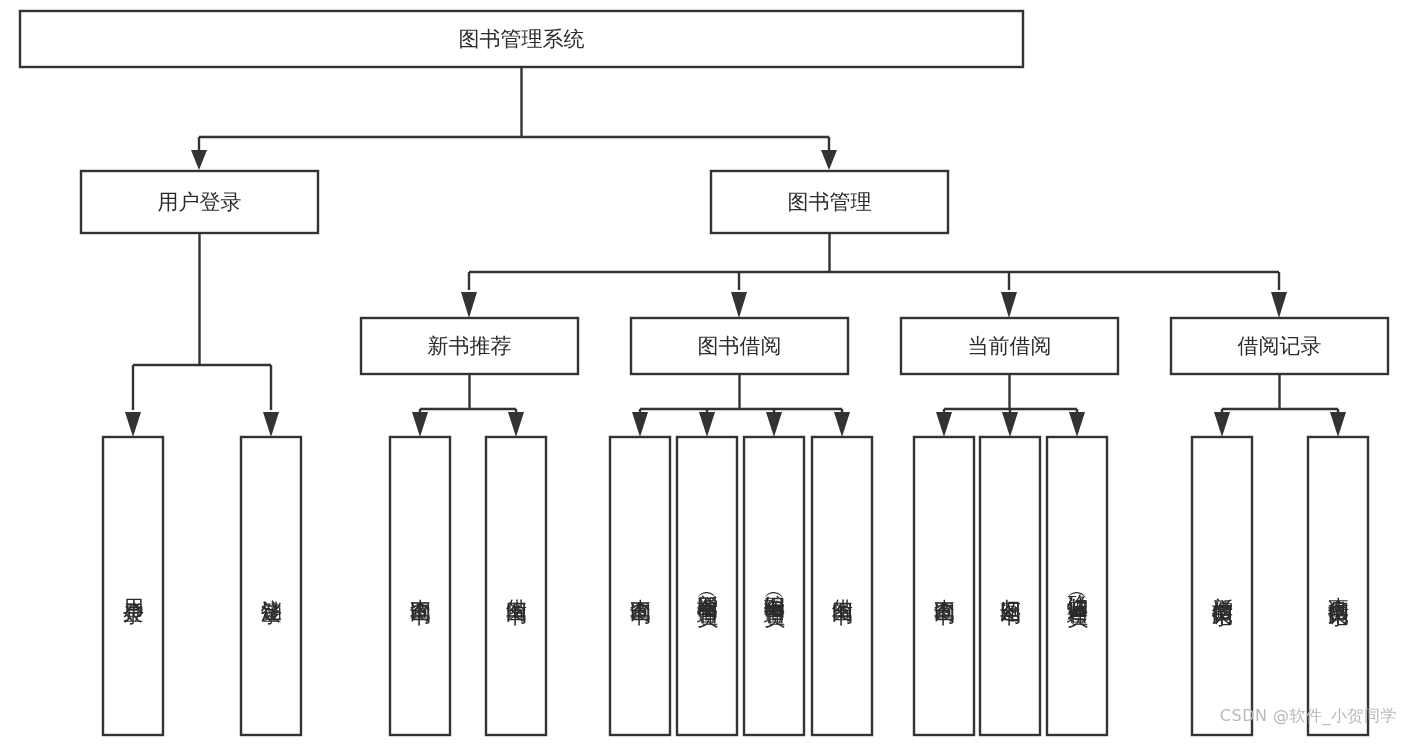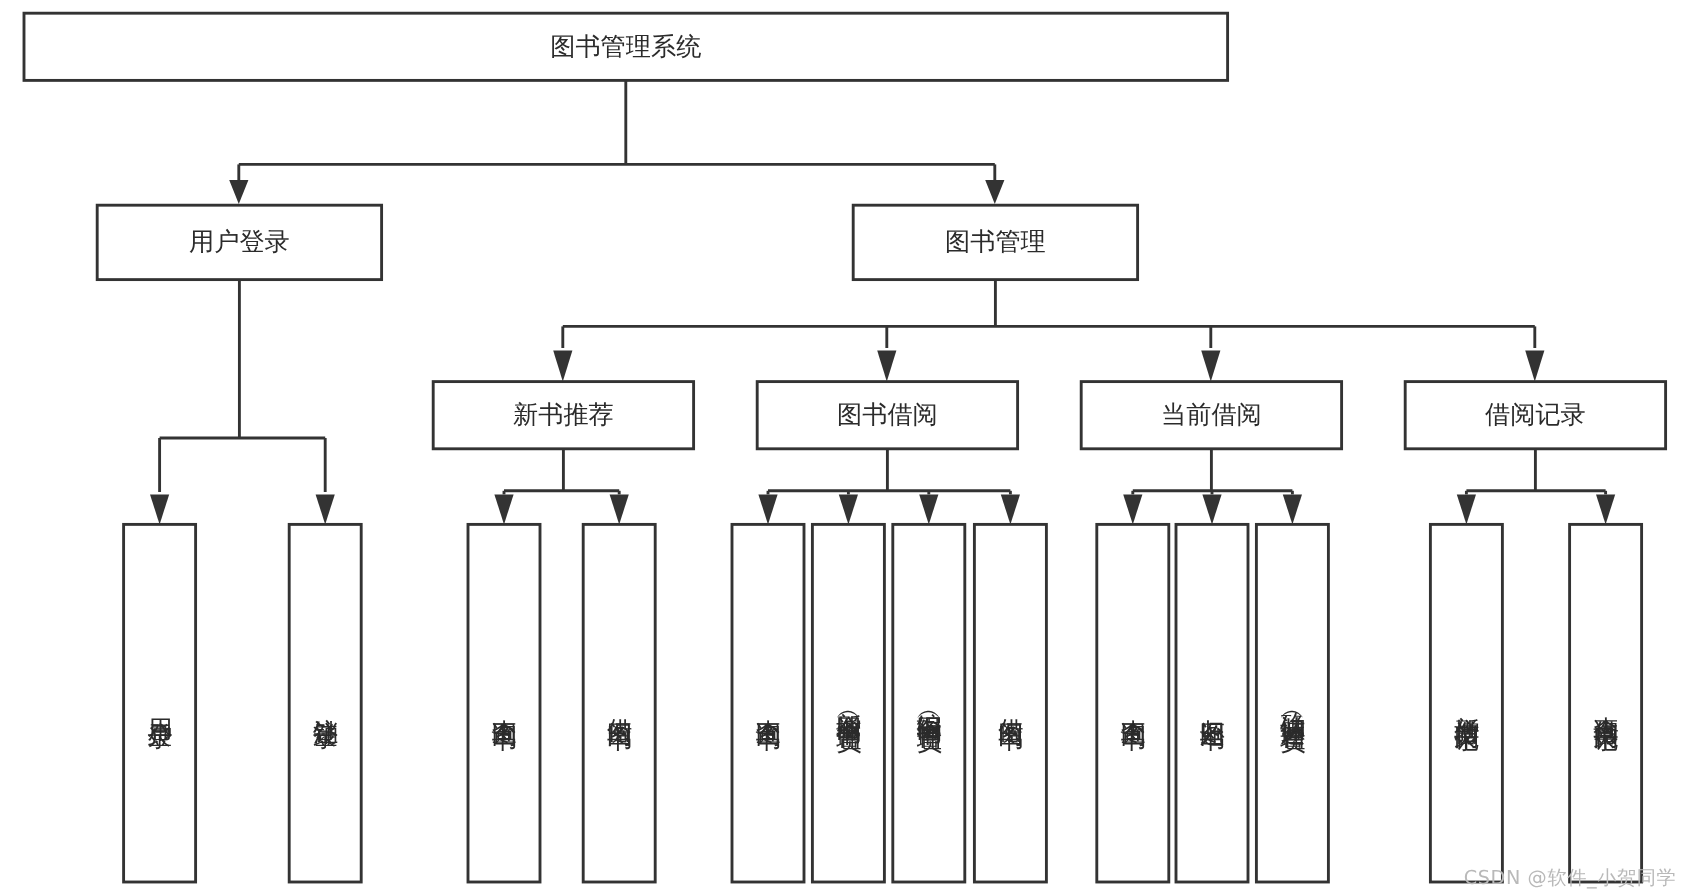--- a/index.html
+++ b/index.html
@@ -59,21 +59,21 @@
     font-size: 21px;
     line-height: 1.18;
     letter-spacing: 2px;
     color: #2b2b2b;
     white-space: nowrap;
     pointer-events: none;
   }
   .watermark {
     position: absolute;
     right: 8px;
-    bottom: 4px;
+    bottom: 20px;
     font-family: "DejaVu Sans", "Liberation Sans", sans-serif;
     font-size: 16px;
     color: #b9b9b9;
     letter-spacing: 0.5px;
     user-select: none;
   }
 </style>
 </head>
 <body>
 

